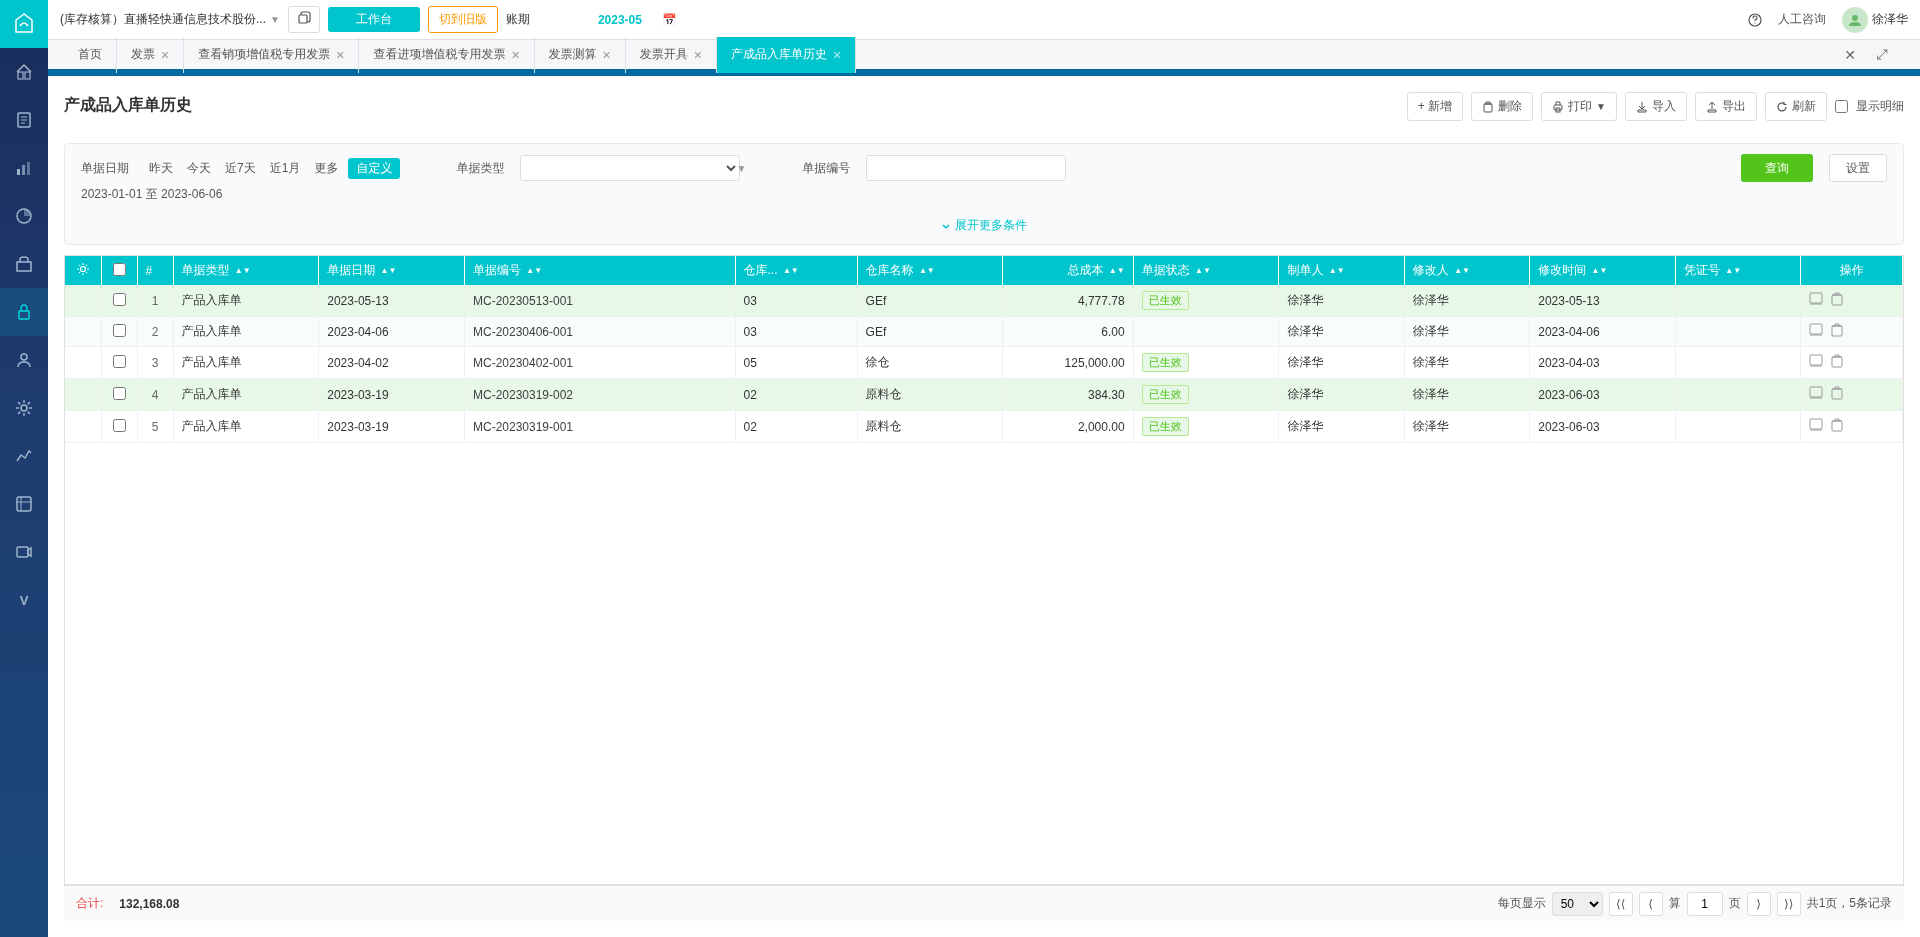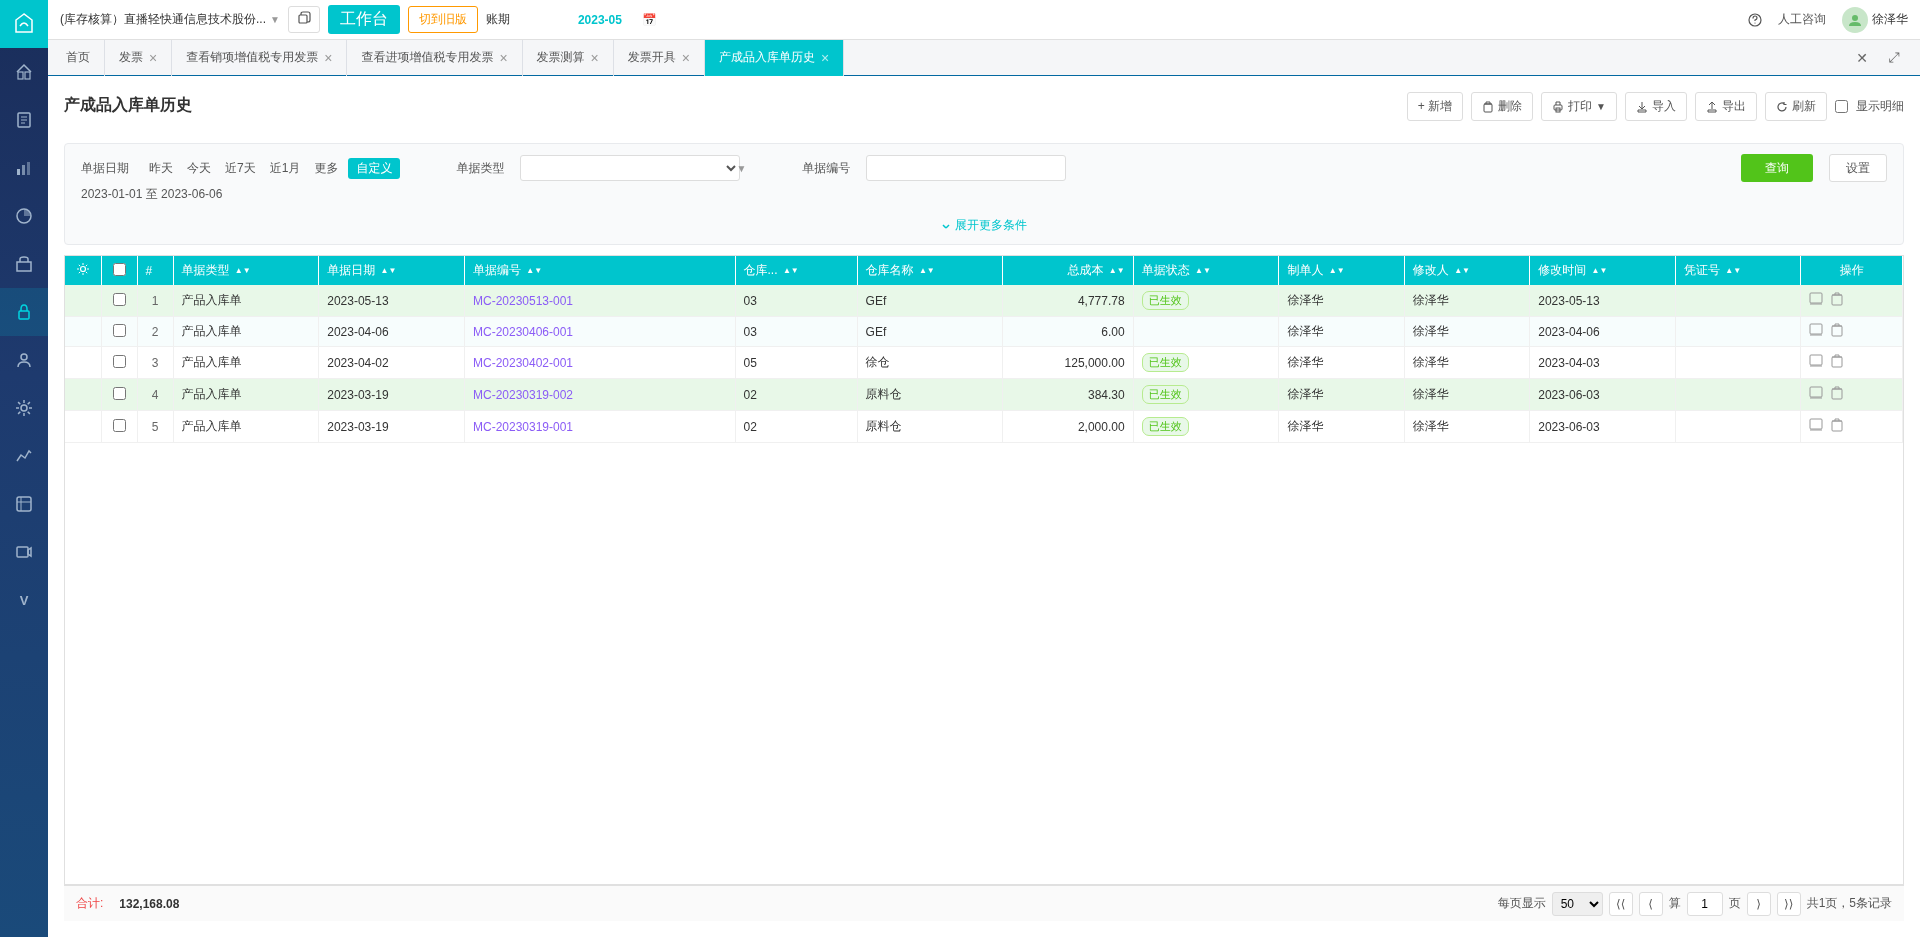--- a/index.html
+++ b/index.html
@@ -76,27 +76,27 @@
     .topbar-btn {
       padding: 4px 8px;
       border: 1px solid #ddd;
       background: white;
       border-radius: 3px;
       cursor: pointer;
       color: #555;
       font-size: 12px;
     }
     .topbar-btn-primary {
-      padding: 4px 12px;
+      padding: 4px 28px;
       background: #00c5cd;
       border: none;
       border-radius: 3px;
       color: white;
       cursor: pointer;
-      font-size: 16px;
+      font-size: 12px;
     }
     .topbar-switch {
       padding: 4px 10px;
       border: 1px solid #ff9900;
       background: white;
       border-radius: 3px;
       color: #ff9900;
       cursor: pointer;
       font-size: 12px;
     }
@@ -139,23 +139,23 @@
       font-size: 12px;
       color: #388e3c;
     }
 
     
     .tabbar {
       height: 36px;
       background: #f5f6f8;
       display: flex;
       align-items: center;
-      border-bottom: 1px solid #0369a1;
+      border-bottom: 7px solid #0369a1;
       flex-shrink: 0;
-      padding: 0 4px;
+      padding: 0 16px;
     }
     .tab-item {
       height: 36px;
       padding: 0 14px;
       display: flex;
       align-items: center;
       gap: 6px;
       cursor: pointer;
       color: #555;
       font-size: 12px;
@@ -387,28 +387,28 @@
     tbody tr:nth-child(even) { background: #f7fdfd; }
     tbody tr.highlighted { background: #e8f8e8; }
     tbody td {
       padding: 6px 8px;
       color: #333;
       font-size: 12px;
       border-right: 1px solid #f0f0f0;
       white-space: nowrap;
     }
     .td-link {
-      color: #8b5cf6;
+      color: #404040;
       cursor: pointer;
       text-decoration: none;
     }
     .status-badge {
       display: inline-block;
       padding: 1px 6px;
-      border-radius: 7px;
+      border-radius: 2px;
       font-size: 11px;
     }
     .status-active {
       background: #e8f8e8;
       color: #52c41a;
       border: 1px solid #b7eb8f;
     }
     .action-icons {
       display: flex;
       gap: 8px;

